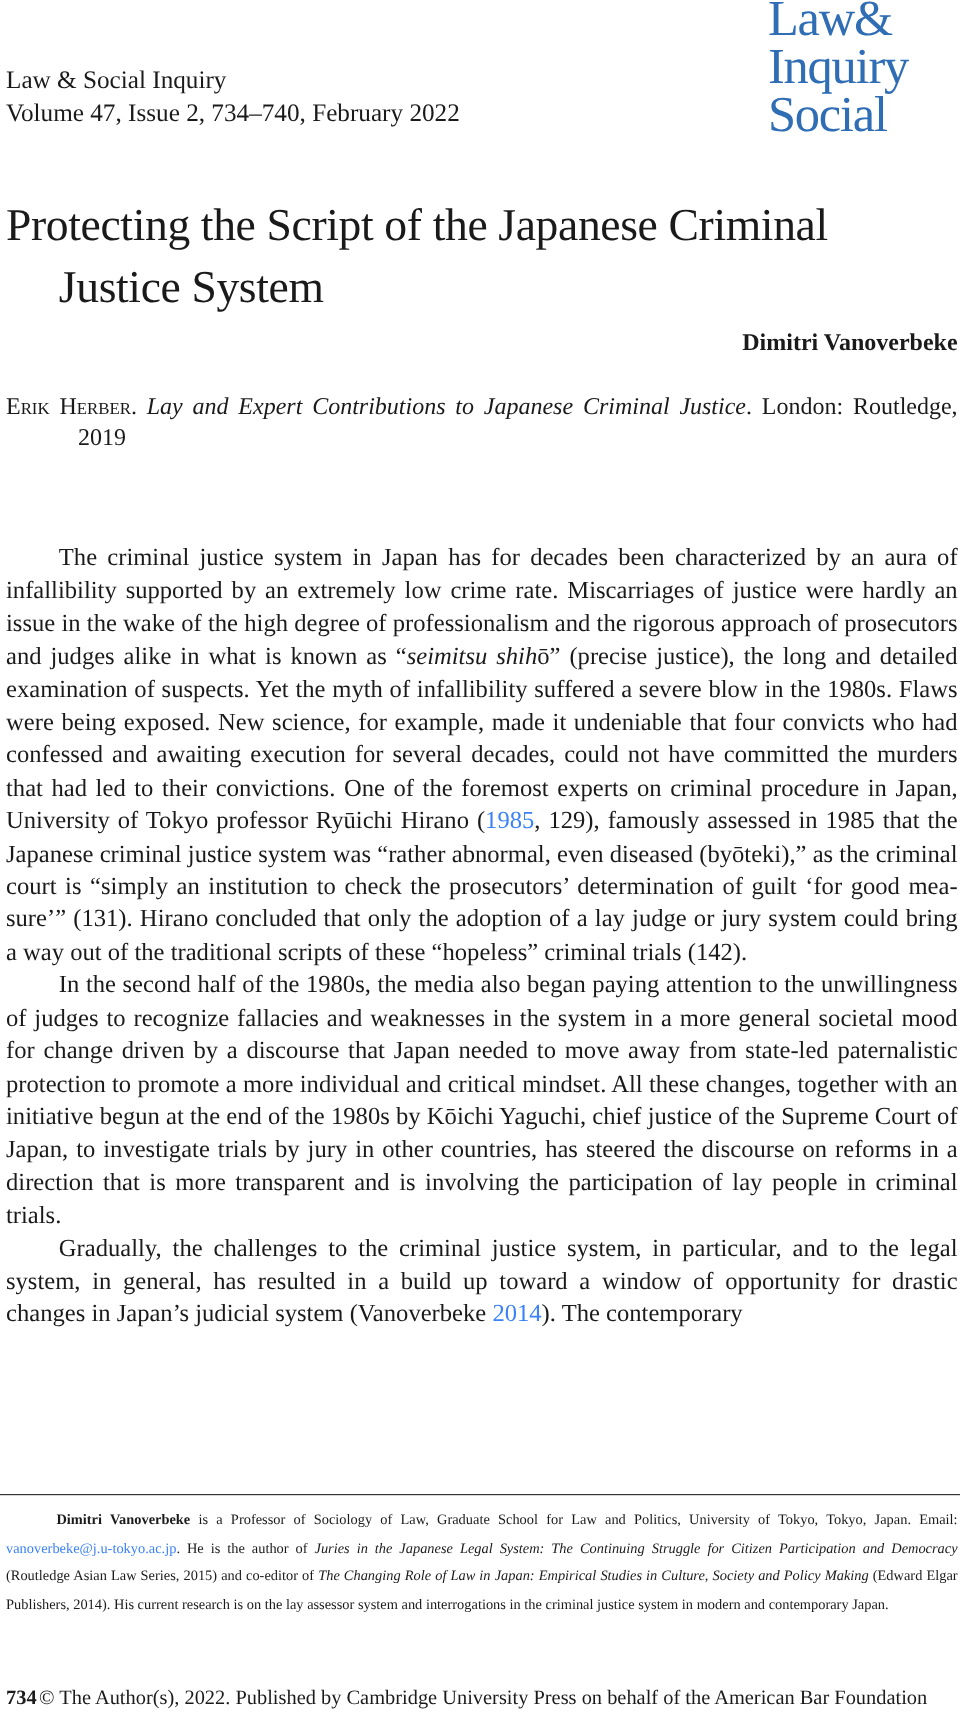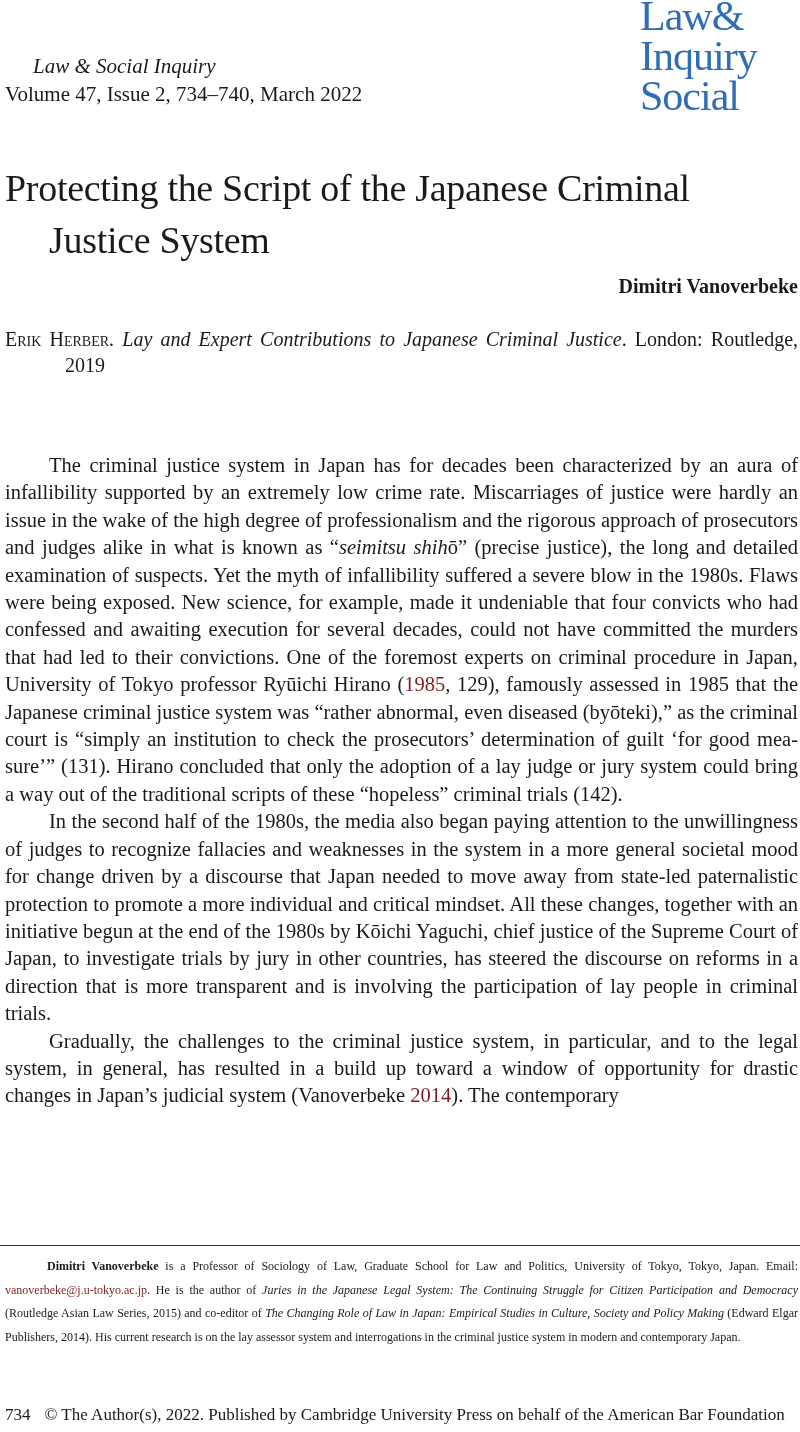--- a/index.html
+++ b/index.html
@@ -5,21 +5,21 @@
     html, body { margin: 0; padding: 0; background: #ffffff; }
     body {
       width: 800px; height: 1432px; position: relative; overflow: hidden;
       font-family: "Liberation Serif", "DejaVu Serif", serif;
       color: #1a1a1a;
     }
     .journal-meta {
       position: absolute; left: 5px; top: 52px;
       font-size: 21px; line-height: 28px;
     }
-    .journal-meta .jname { font-style: italic; display: block; margin-left: 28px; }
+    .journal-meta .jname { display: block; }
     .journal-meta .jvol { display: block; }
     .logo {
       position: absolute; left: 640px; top: -4px;
       color: #2f6db5; font-size: 42px; line-height: 40px;
       letter-spacing: -1px;
     }
     .logo span { display: block; }
     .title {
       position: absolute; left: 5px; top: 162px; width: 795px;
       font-size: 38px; line-height: 52px; font-weight: normal;
@@ -37,44 +37,44 @@
     }
     .review-ref .sc { font-variant: small-caps; }
     .review-ref .it { font-style: italic; }
     .body-text {
       position: absolute; left: 5px; top: 452px; width: 793px;
       font-size: 20.5px; line-height: 27.4px;
       text-align: justify; hyphens: manual;
     }
     .body-text p { margin: 0; text-indent: 44px; }
     .body-text .it { font-style: italic; }
-    a.ref { color: #7f1d1d; text-decoration: none; }
+    a.ref { color: #3b82f6; text-decoration: none; }
     .footnote-rule {
       position: absolute; left: 0; top: 1245px; width: 800px; height: 1px;
       background: #333;
     }
     .footnote {
       position: absolute; left: 5px; top: 1255px; width: 793px;
       font-size: 12px; line-height: 23.5px; text-align: justify;
     }
     .footnote p { margin: 0; text-indent: 42px; }
     .footnote .b { font-weight: bold; }
     .footnote .it { font-style: italic; }
     .page-footer {
       position: absolute; left: 5px; top: 1404px; width: 795px;
       font-size: 17px; line-height: 22px; white-space: nowrap;
     }
-    .page-footer .pnum { font-weight: normal; margin-right: 14px; }
+    .page-footer .pnum { font-weight: bold; margin-right: 2px; }
   </style>
 </head>
 <body>
 
 <div class="journal-meta">
   <span class="jname">Law &amp; Social Inquiry</span>
-  <span class="jvol">Volume 47, Issue 2, 734–740, March 2022</span>
+  <span class="jvol">Volume 47, Issue 2, 734–740, February 2022</span>
 </div>
 
 <div class="logo">
   <span>Law&amp;</span>
   <span>Inquiry</span>
   <span>Social</span>
 </div>
 
 <h1 class="title">Protecting the Script of the Japanese Criminal Justice System</h1>
 

